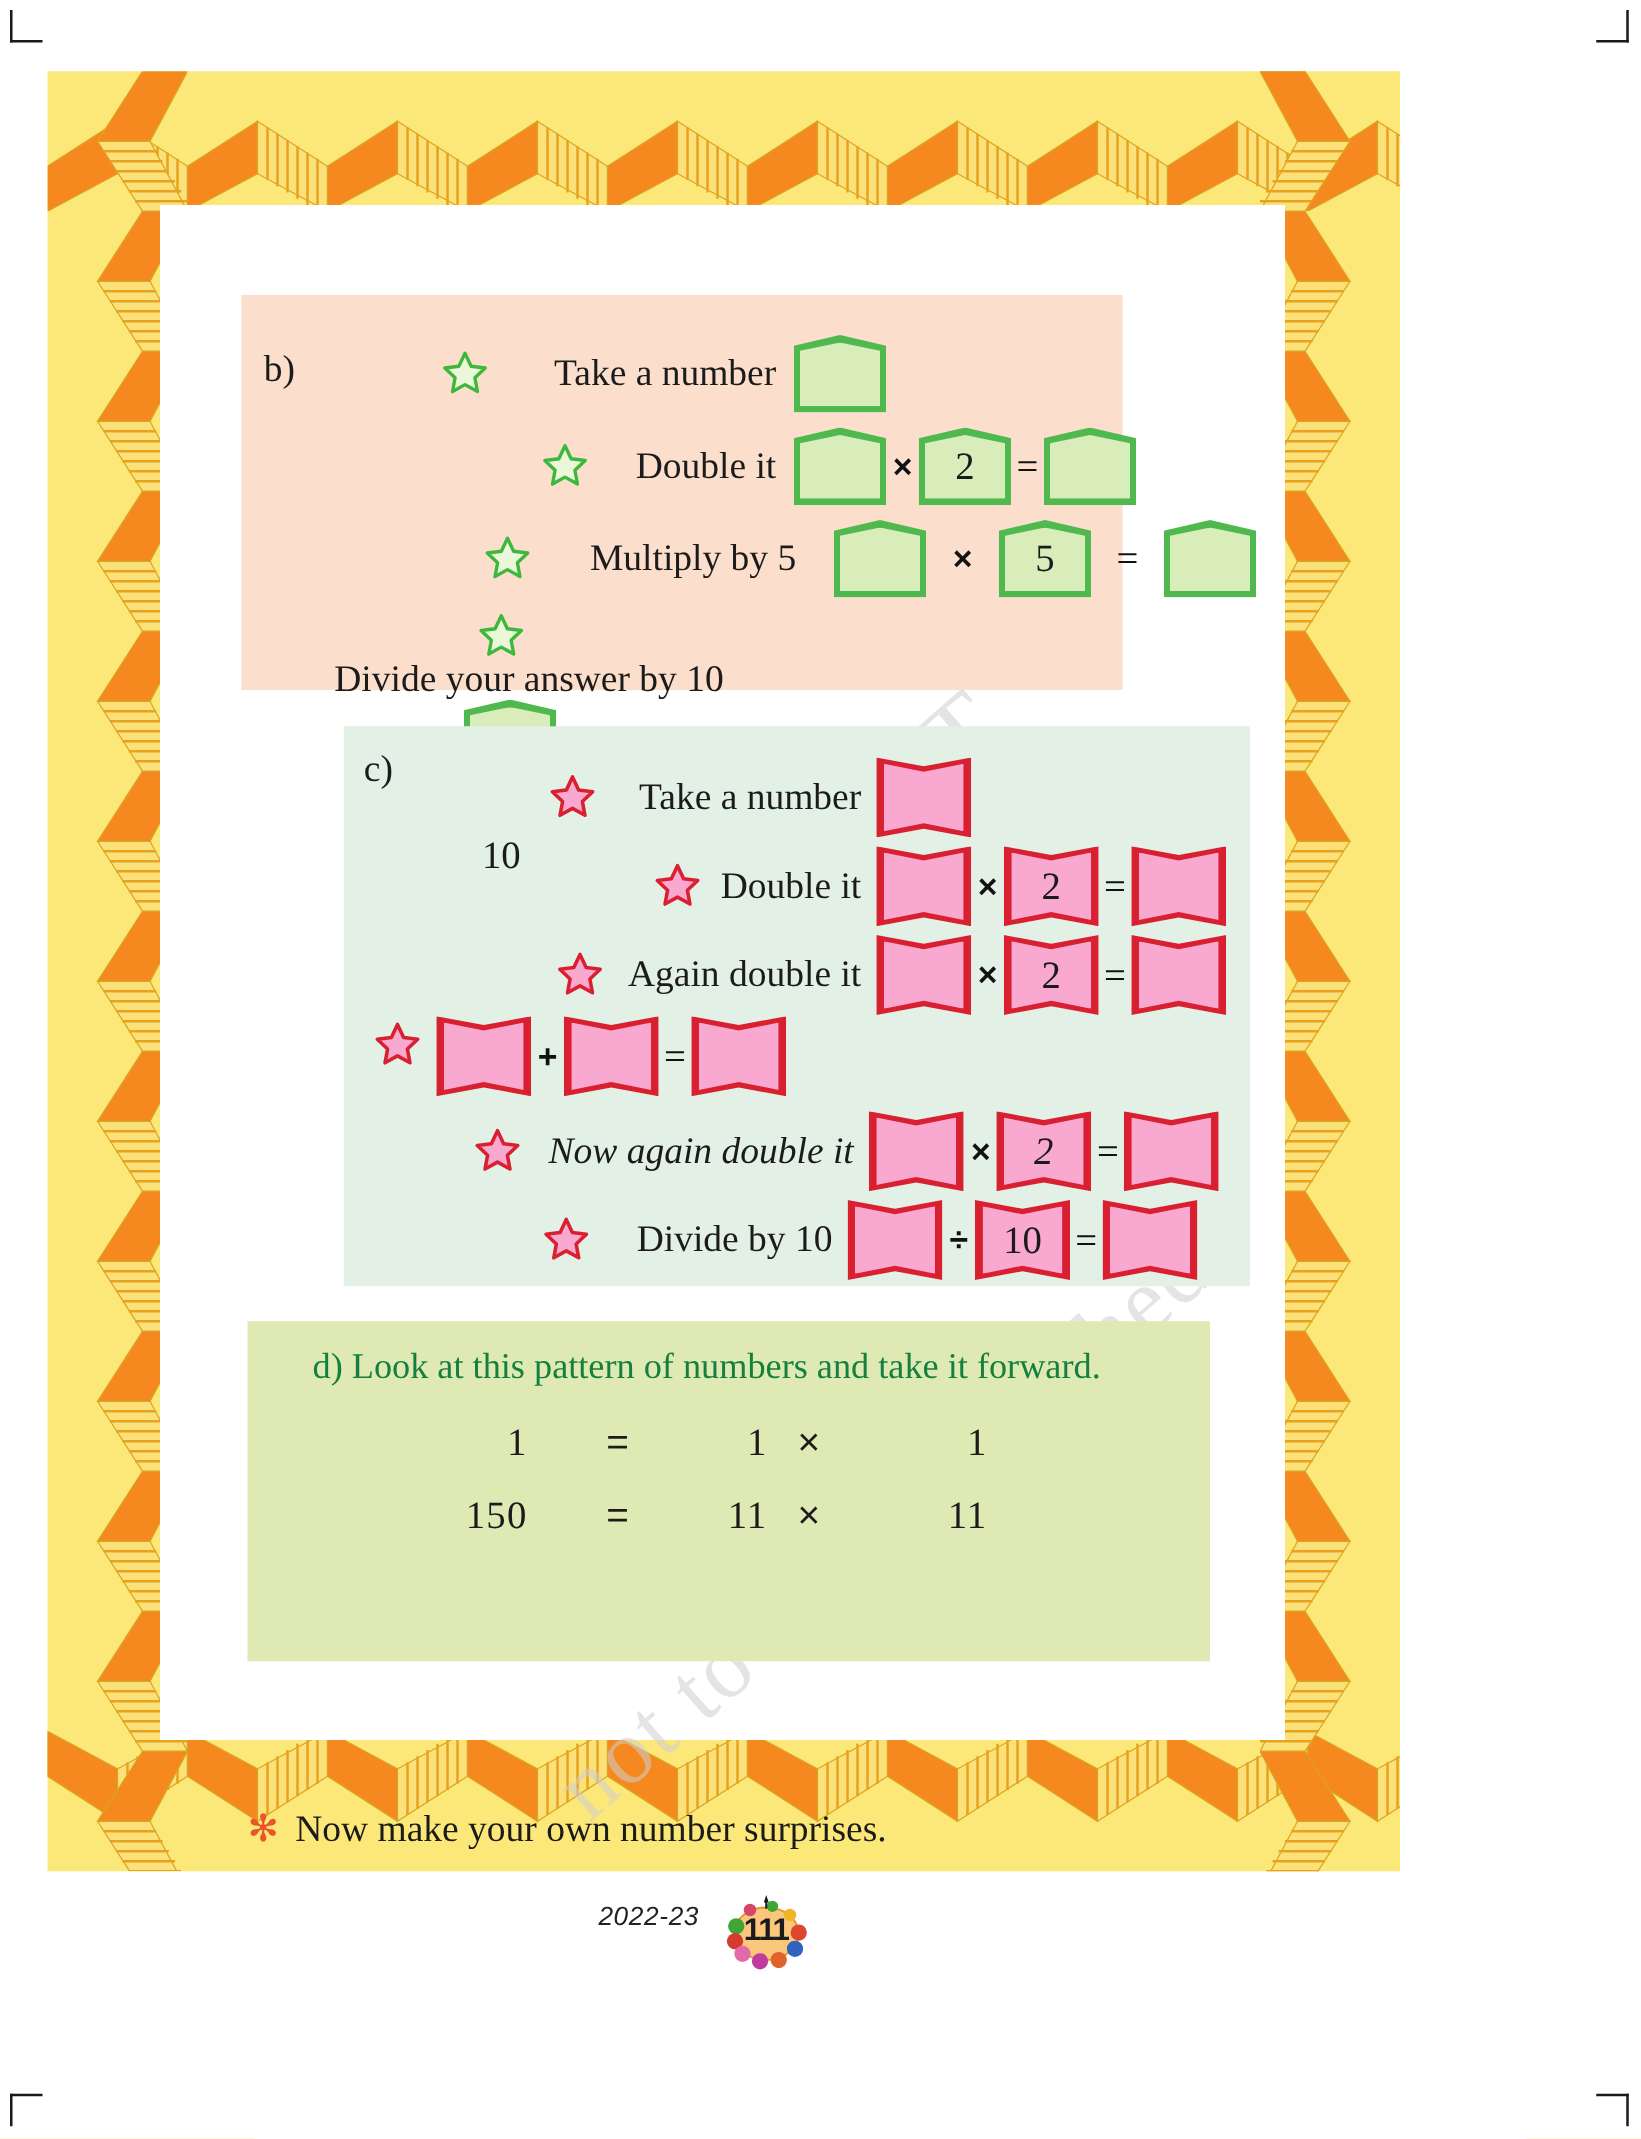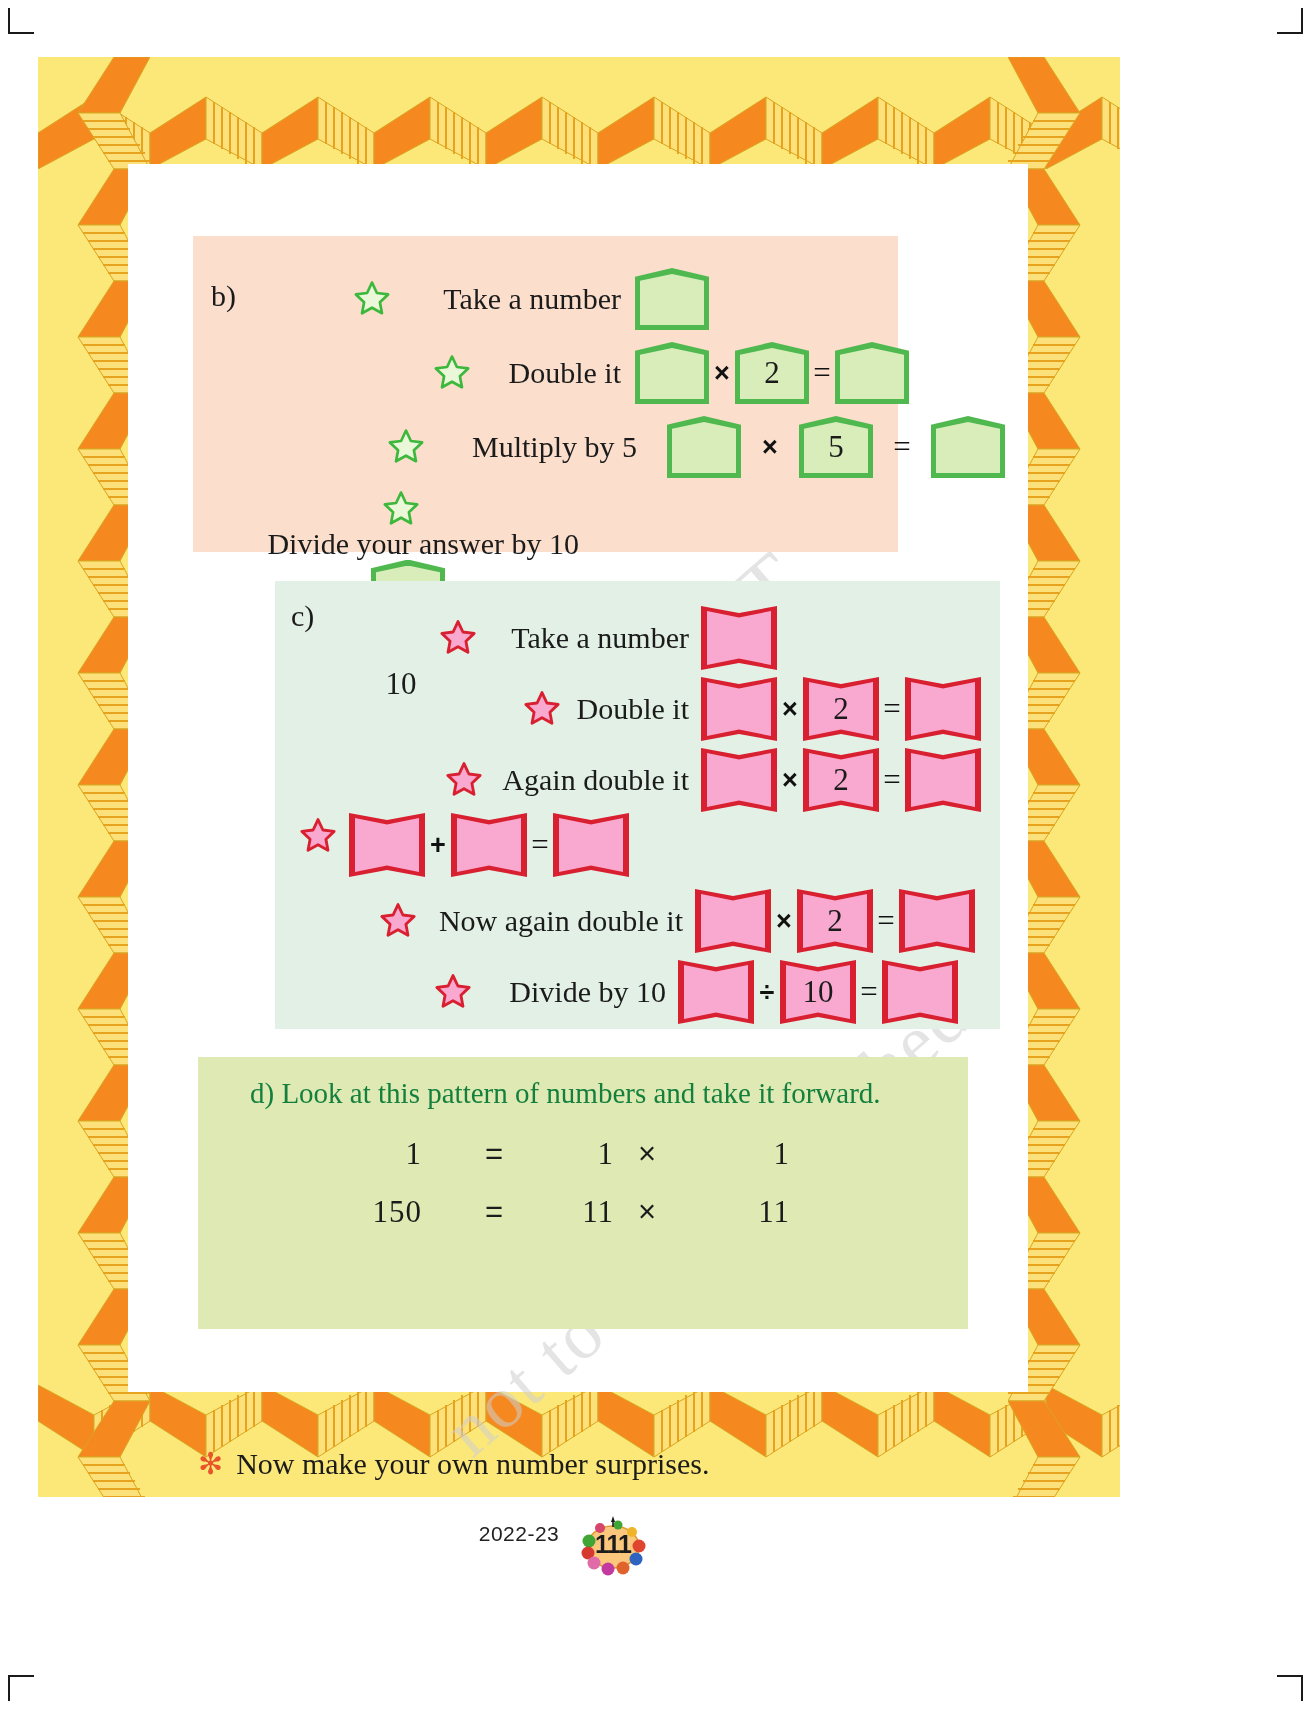--- a/index.html
+++ b/index.html
@@ -146,20 +146,21 @@
     display:flex; align-items:center; justify-content:center;
     font-family:"Liberation Sans", sans-serif; font-weight:700;
     font-size:25px; color:#1b1b1b; letter-spacing:-1px;
   }
 
   
   #footer {
     position:absolute; left:0; top:1522px; width:1038px; text-align:center;
     font-family:"Liberation Sans", sans-serif; font-size:21px; color:#222;
     letter-spacing:.5px;
+    font-style:italic;
   }
 </style>
 </head>
 <body>
 
 <div class="crop crop-tl">
     <i class="h"></i>
     <i class="v"></i>
   </div>
 <div class="crop crop-tr">
@@ -416,21 +417,21 @@
         <span class="op">+</span>
         <span class="ribbon">
             <span></span>
           </span>
         <span class="op ser">=</span>
         <span class="ribbon">
             <span></span>
           </span>
       </div>
 
-      <div class="srow" style="left:104px; top:308px;">
+      <div class="srow" style="left:104px; top:308px;font-style:italic;">
         <span class="star">
           <svg width="38" height="38" viewBox="0 0 24 24">
               <path d="M12 1.6l3.1 6.6 7.1.9-5.2 4.9 1.3 7-6.3-3.5-6.3 3.5 1.3-7L1.8 9.1l7.1-.9z" fill="#F9A8D0" stroke="#D92030" stroke-width="1.8" stroke-linejoin="round"></path>
             </svg>
         </span>
         <span class="slabel" style="width:266px;">Now again double it</span>
         <span class="ribbon" style="margin-left:12px;">
             <span></span>
           </span>
         <span class="op">×</span>

